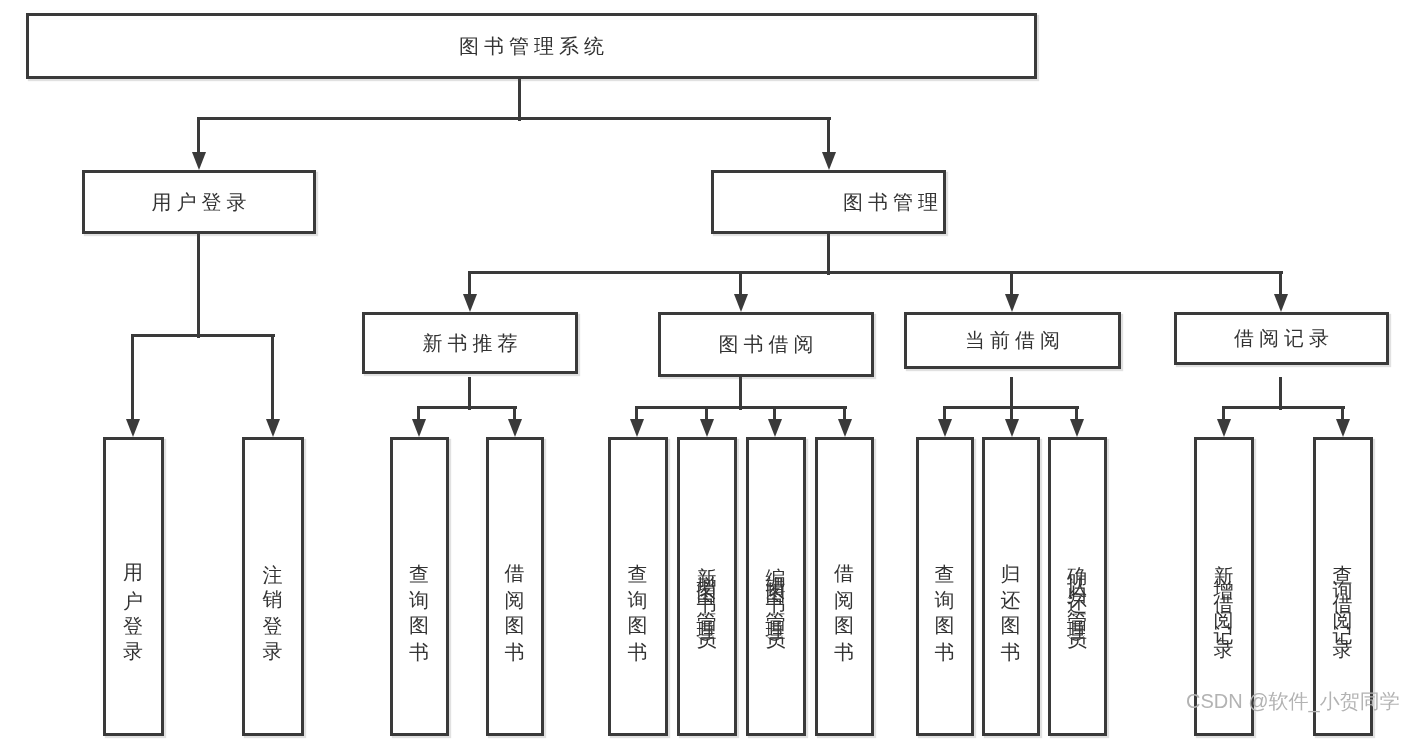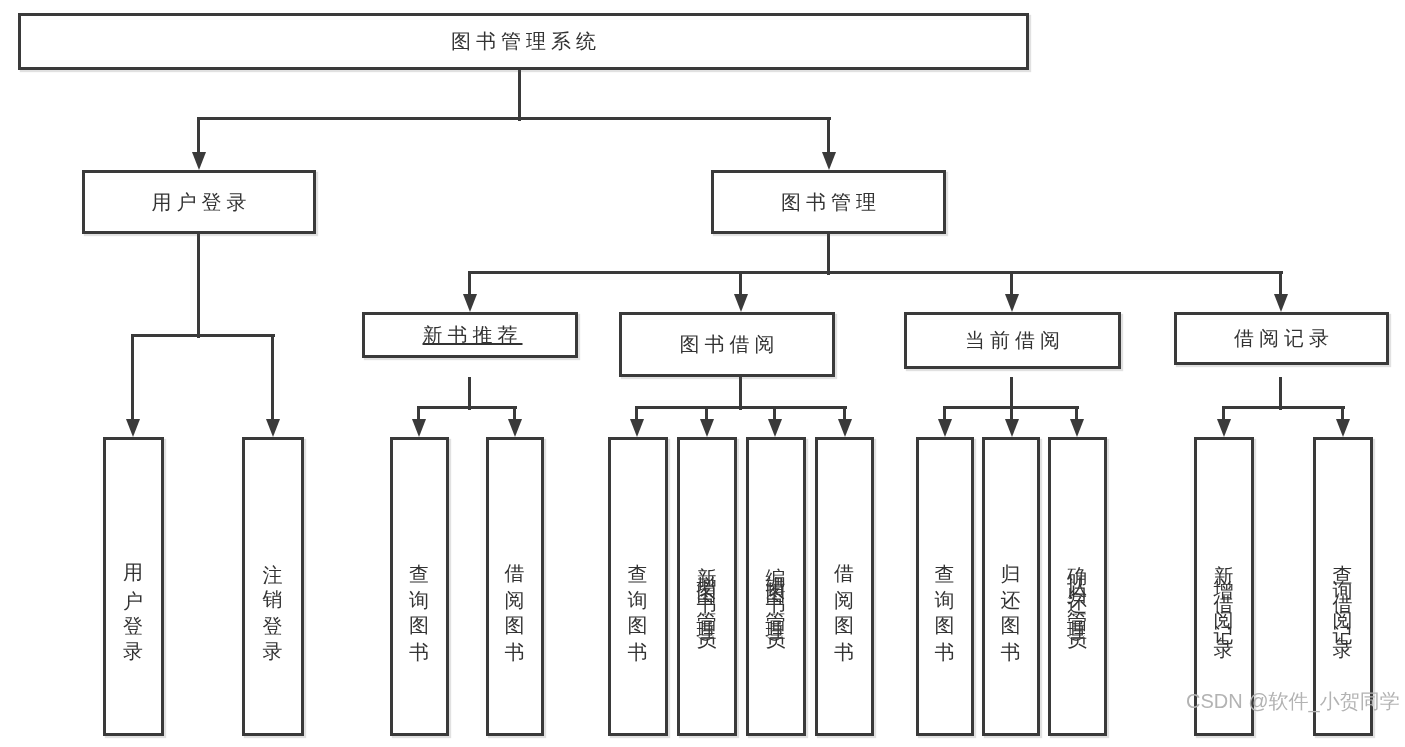--- a/index.html
+++ b/index.html
@@ -106,33 +106,33 @@
       <div class="vline" style="left: 1010px; top: 407px; width: 3px; height: 17px;"></div>
       <div class="arrowhead" style="left: 1005px; top: 419px;"></div>
       <div class="vline" style="left: 1075px; top: 407px; width: 3px; height: 17px;"></div>
       <div class="arrowhead" style="left: 1070px; top: 419px;"></div>
       <div class="vline" style="left: 1222px; top: 407px; width: 3px; height: 17px;"></div>
       <div class="arrowhead" style="left: 1217px; top: 419px;"></div>
       <div class="vline" style="left: 1341px; top: 407px; width: 3px; height: 17px;"></div>
       <div class="arrowhead" style="left: 1336px; top: 419px;"></div>
     </div>
   <div id="nodes">
-      <div class="box" style="left: 18px; top: 13px; width: 1011px; height: 57px;">
+      <div class="box" style="left: 26px; top: 13px; width: 1011px; height: 66px;">
         <span class="lbl">图书管理系统</span>
       </div>
       <div class="box" style="left: 82px; top: 170px; width: 234px; height: 64px;">
         <span class="lbl">用户登录</span>
       </div>
-      <div class="box" style="left: 711px; top: 170px; width: 235px; height: 64px;">
+      <div class="box" style="left: 711px; top: 170px; width: 235px; height: 64px; justify-content: flex-end;">
         <span class="lbl">图书管理</span>
       </div>
-      <div class="box" style="left: 362px; top: 312px; width: 216px; height: 46px; text-decoration: underline;">
+      <div class="box" style="left: 362px; top: 312px; width: 216px; height: 62px;">
         <span class="lbl">新书推荐</span>
       </div>
-      <div class="box" style="left: 619px; top: 312px; width: 216px; height: 65px;">
+      <div class="box" style="left: 658px; top: 312px; width: 216px; height: 65px;">
         <span class="lbl">图书借阅</span>
       </div>
       <div class="box" style="left: 904px; top: 312px; width: 217px; height: 57px;">
         <span class="lbl">当前借阅</span>
       </div>
       <div class="box" style="left: 1174px; top: 312px; width: 215px; height: 53px;">
         <span class="lbl">借阅记录</span>
       </div>
       <div class="box vert" style="left: 103px; top: 437px; width: 61px; height: 299px;">
         <span class="lbl" style="letter-spacing: 26px; padding-top: 26px;">用户登录</span>

